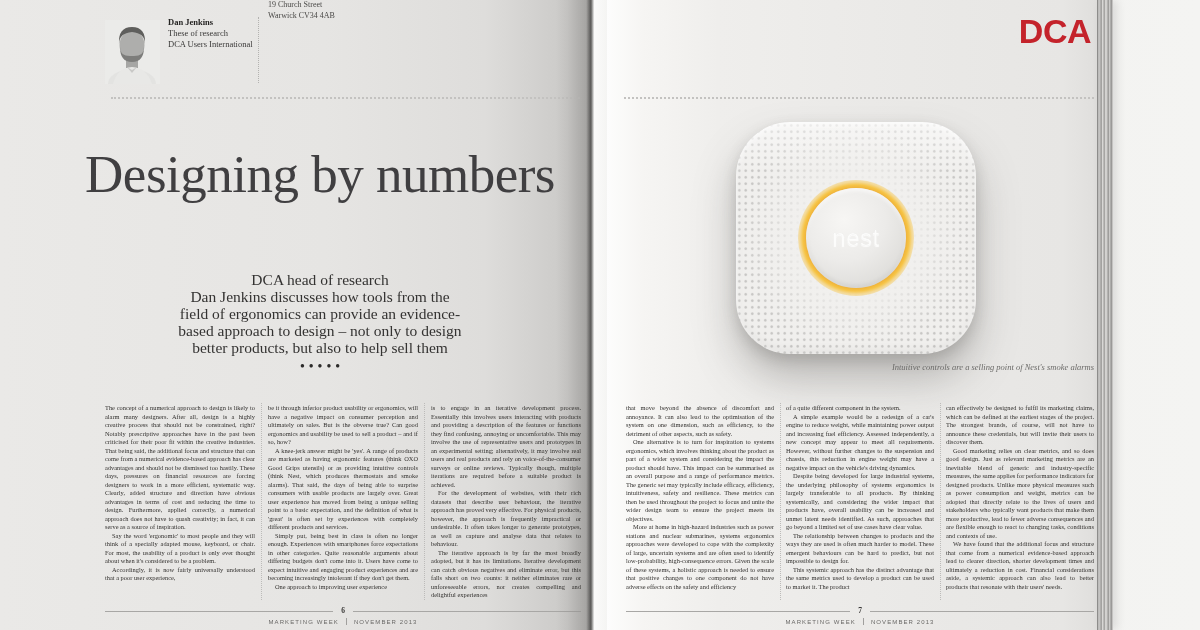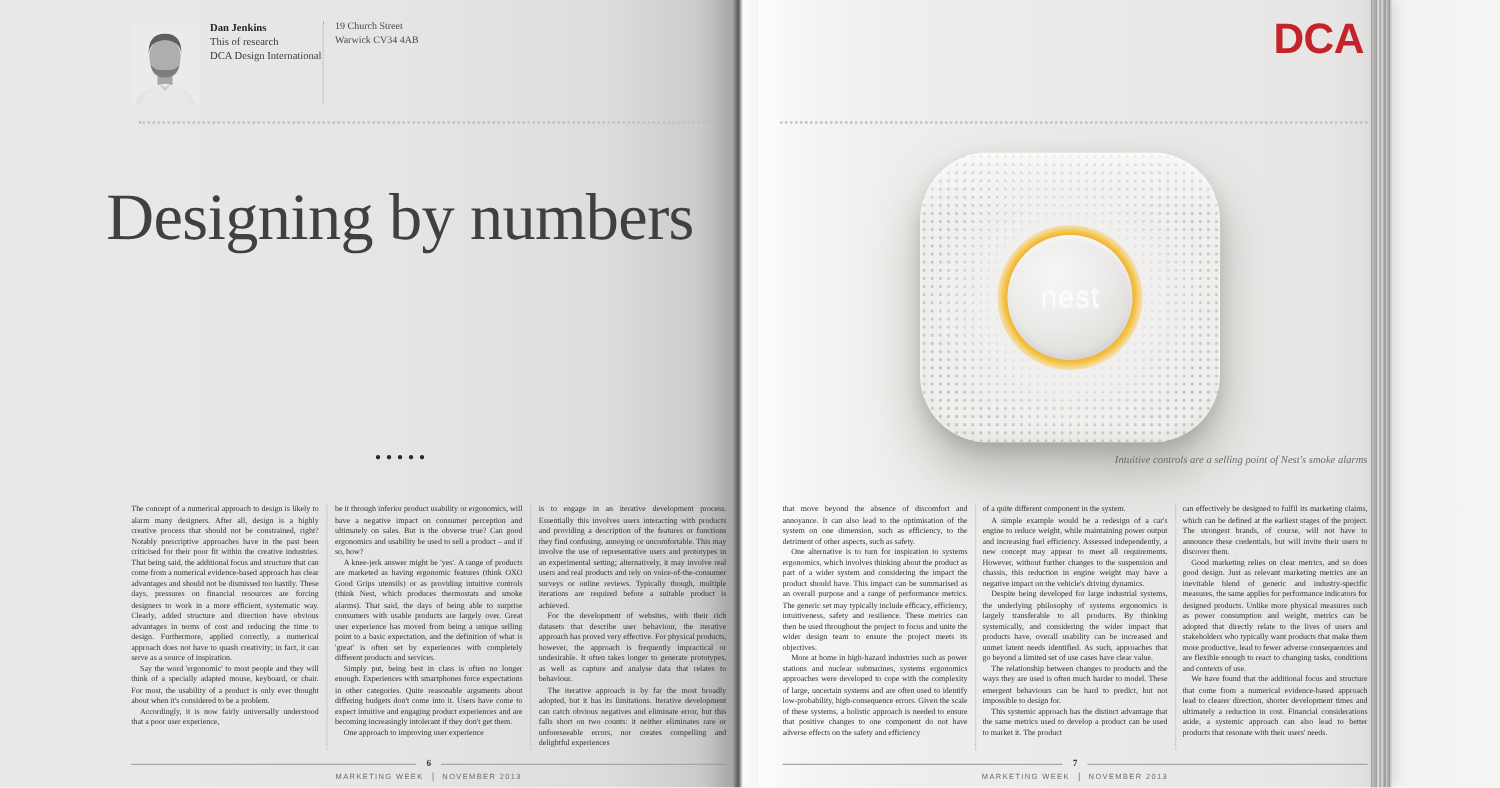--- a/index.html
+++ b/index.html
@@ -34,21 +34,21 @@
       linear-gradient(to right,rgba(0,0,0,0.18),rgba(0,0,0,0) 35%,rgba(0,0,0,0.10) 100%),
       repeating-linear-gradient(to right,#a9a8a6 0 1px,#d9d8d6 1px 2.5px,#bcbbb9 2.5px 3.5px);
     box-shadow:4px 0 10px rgba(0,0,0,0.10);
   }
 
   
   .author-photo{position:absolute;left:105px;top:20px;width:55px;height:64px;overflow:hidden;}
   .author-block{position:absolute;left:168px;top:17px;font-size:8.5px;line-height:11px;color:#3a3938;}
   .author-name{font-weight:bold;color:#242322;}
   .header-vrule{position:absolute;left:258px;top:17px;height:66px;border-left:1px dotted #b3b2b0;}
-  .address-block{position:absolute;left:268px;top:16px;font-size:8px;line-height:10.5px;color:#4a4947;white-space:pre-line;}
+  .address-block{position:absolute;left:268px;top:0;font-size:8px;line-height:10.5px;color:#4a4947;white-space:pre-line;}
   .contact-block{position:absolute;left:268px;top:49px;font-size:8px;line-height:10.5px;color:#4a4947;white-space:pre-line;}
   .dca-logo{
     position:absolute;right:22px;top:12px;
     font-family:"Liberation Sans",sans-serif;font-weight:800;
     font-size:34px;letter-spacing:-0.5px;color:#c4232b;
   }
   .rule-dotted-h{position:absolute;top:97px;border-top:2px dotted #c3c2c0;z-index:5;}
   .rule-left{left:111px;width:469px;}
   .rule-right{left:17px;width:470px;}
 
@@ -142,33 +142,38 @@
         <ellipse cx="27" cy="25" rx="12.5" ry="14.5" fill="#aeaeac"></ellipse>
         <path d="M14,24 Q13,7 27,7 Q41,7 40,24 Q40,13 27,12 Q14,13 14,24 Z" fill="#5f5f5d"></path>
         <path d="M15,27 Q15,42 27,42 Q39,42 39,27 Q39,37 27,36 Q15,37 15,27 Z" fill="#7d7d7b"></path>
         <path d="M8,64 Q12,48 27,47 Q42,48 47,64 Z" fill="#e8e8e6"></path>
         <path d="M22,47 L27,53 L32,47 L27,50 Z" fill="#c9c9c7"></path>
       </svg>
     </div>
 
     <div class="author-block">
       <div class="author-name">Dan Jenkins</div>
-      <div>This of research</div>
-      <div>DCA Design International</div>
+      <div>These of research</div>
+      <div>DCA Users International</div>
     </div>
 
     <div class="header-vrule"></div>
 
     <div class="address-block">19 Church Street
 Warwick CV34 4AB</div>
 
     <div class="rule-dotted-h rule-left"></div>
 
     <h1 class="headline" style="margin:0;font-weight:normal;">Designing by numbers</h1>
 
+    <div class="standfirst">DCA head of research
+Dan Jenkins discusses how tools from the
+field of ergonomics can provide an evidence-
+based approach to design – not only to design
+better products, but also to help sell them</div>
 
     <div class="dots-sep">●●●●●</div>
 
     <div class="cols cols-left">
       <div class="col">
           <p>The concept of a numerical approach to design is likely to alarm many designers. After all, design is a highly creative process that should not be constrained, right? Notably prescriptive approaches have in the past been criticised for their poor fit within the creative industries. That being said, the additional focus and structure that can come from a numerical evidence-based approach has clear advantages and should not be dismissed too hastily. These days, pressures on financial resources are forcing designers to work in a more efficient, systematic way. Clearly, added structure and direction have obvious advantages in terms of cost and reducing the time to design. Furthermore, applied correctly, a numerical approach does not have to quash creativity; in fact, it can serve as a source of inspiration.</p>
           <p>Say the word 'ergonomic' to most people and they will think of a specially adapted mouse, keyboard, or chair. For most, the usability of a product is only ever thought about when it's considered to be a problem.</p>
           <p>Accordingly, it is now fairly universally understood that a poor user experience,</p>
         </div>
       <div class="col">

